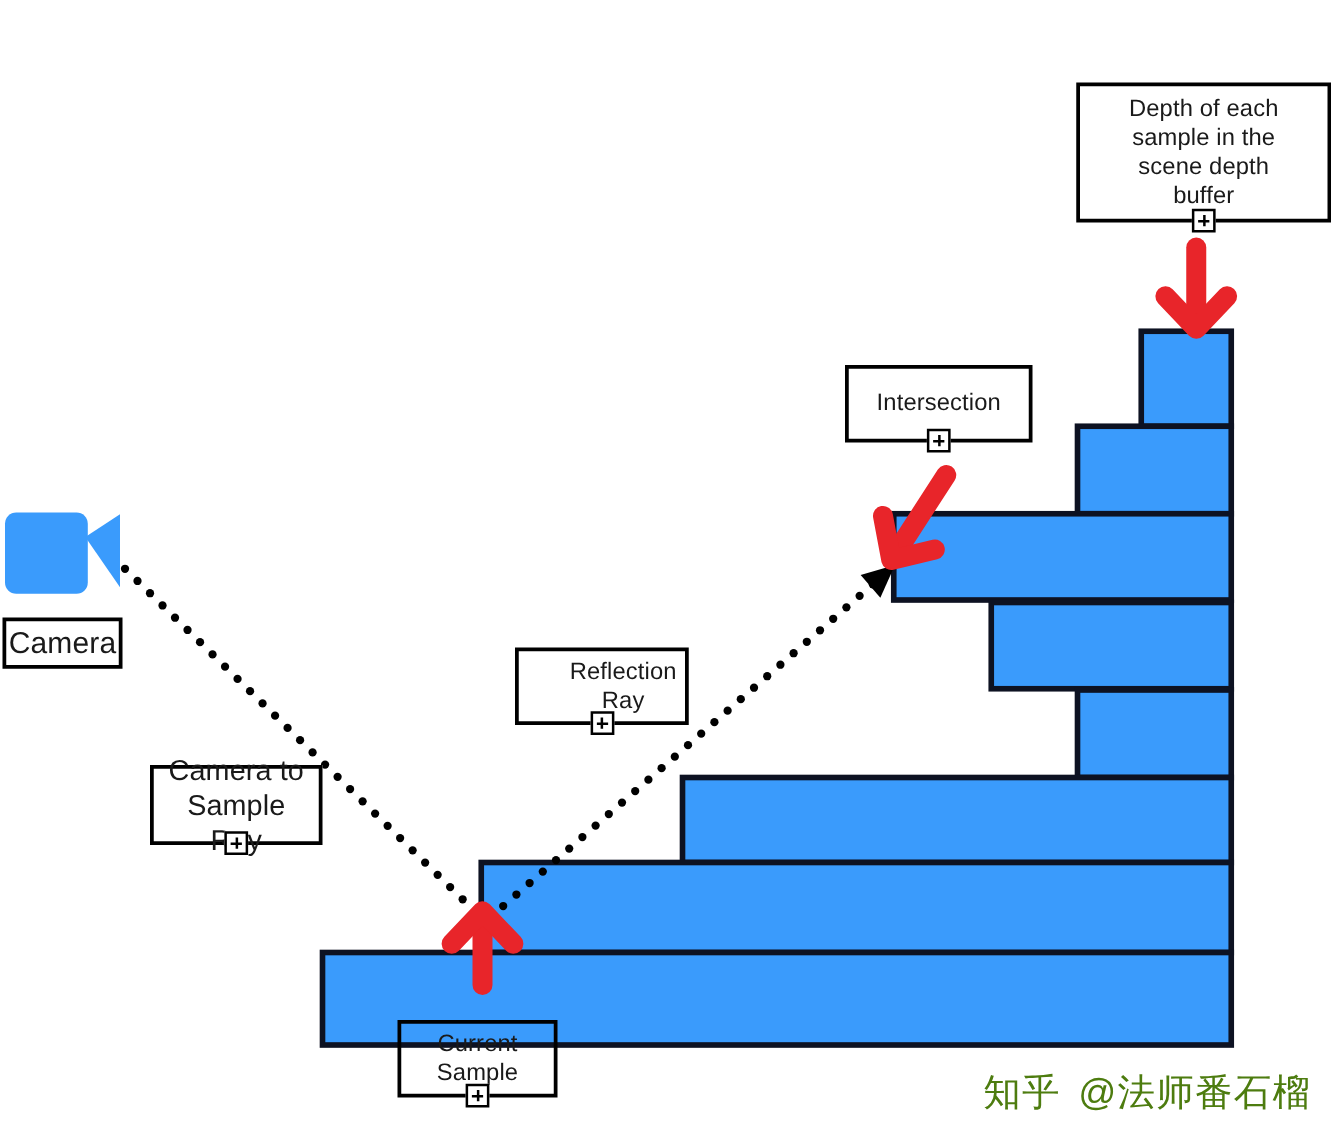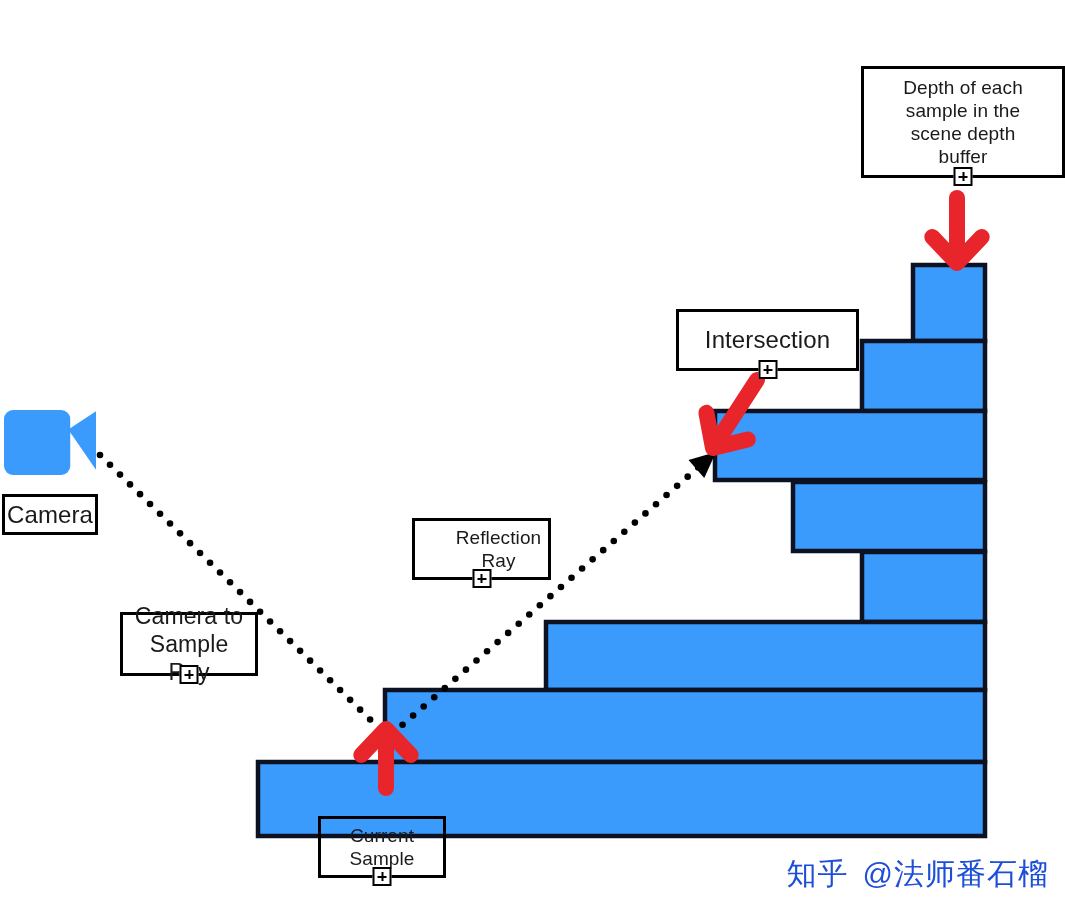--- a/index.html
+++ b/index.html
@@ -72,21 +72,21 @@
     top: 3px; bottom: 3px; left: 6.5px; width: 2px;
   }
   
   #watermark {
     position: absolute;
     right: 16px;
     bottom: 22px;
     display: flex;
     align-items: baseline;
     gap: 14px;
-    color: #1d4ed8;
+    color: #4d7c0f;
     font-size: 30px;
     font-family: "Liberation Sans", sans-serif;
     user-select: none;
     pointer-events: none;
   }
   #watermark .wm-brand { letter-spacing: 1px; }
   #watermark .wm-user { letter-spacing: 1px; }
 </style>
 </head>
 <body>
@@ -191,21 +191,21 @@
   </svg>
 
   <div id="labels-host">
       <div class="label-box opaque" style="left: 2px; top: 494px; width: 96px; height: 41px; font-size: 24px;"><span class="label-text">Camera</span></div>
       <div class="label-box opaque" style="left: 120px; top: 612px; width: 138px; height: 64px; font-size: 23px;"><span class="label-text">Camera to
 Sample Ray</span><span class="plus-handle"></span></div>
       <div class="label-box opaque" style="left: 412px; top: 518px; width: 139px; height: 62px; font-size: 19px; padding-left: 40px;"><span class="label-text">Reflection
 Ray</span><span class="plus-handle"></span></div>
       <div class="label-box" style="left: 318px; top: 816px; width: 128px; height: 62px; font-size: 19px;"><span class="label-text">Current
 Sample</span><span class="plus-handle"></span></div>
-      <div class="label-box opaque" style="left: 676px; top: 309px; width: 183px; height: 62px; font-size: 24px;"><span class="label-text">Intersection</span><span class="plus-handle"></span></div>
+      <div class="label-box opaque" style="left: 676px; top: 292px; width: 150px; height: 62px; font-size: 19px;"><span class="label-text">Intersection</span><span class="plus-handle"></span></div>
       <div class="label-box opaque" style="left: 861px; top: 66px; width: 204px; height: 112px; font-size: 19px;"><span class="label-text">Depth of each
 sample in the
 scene depth
 buffer</span><span class="plus-handle"></span></div>
     </div>
 
   <div id="watermark">
     <span class="wm-brand">知乎</span>
     <span class="wm-user">@法师番石榴</span>
   </div>

